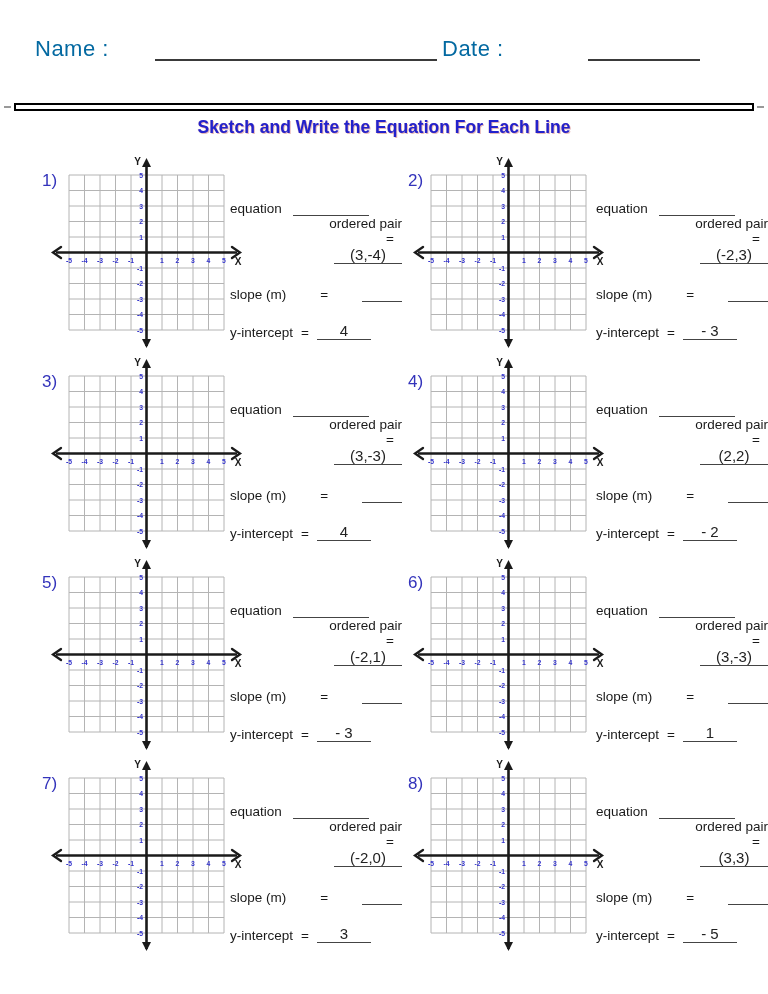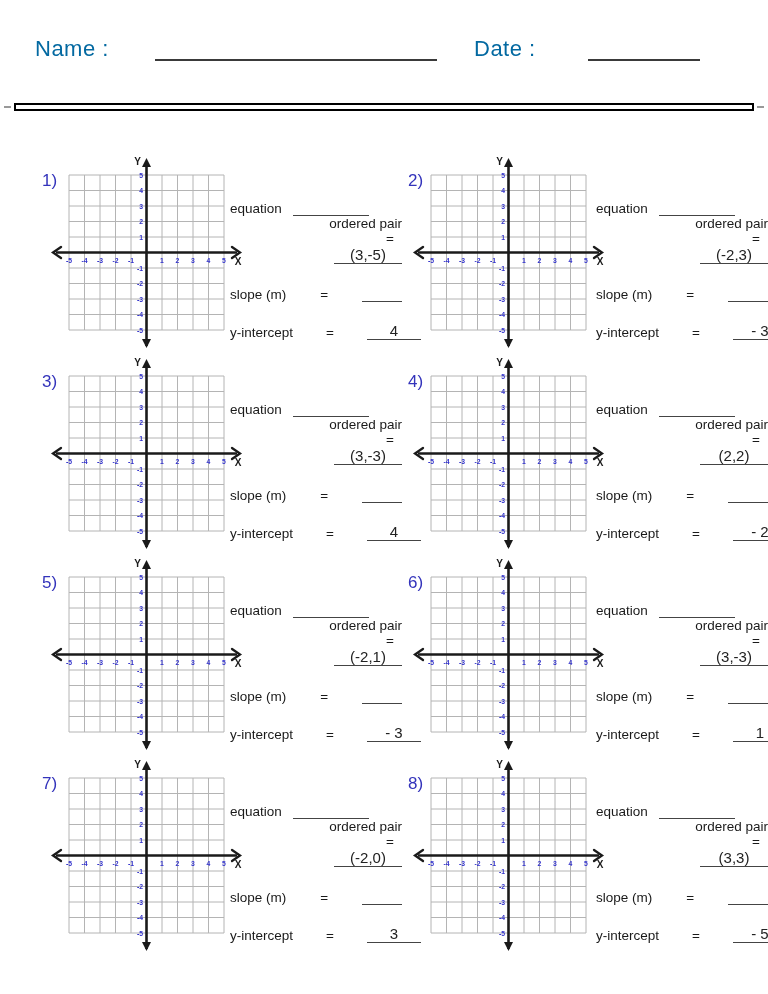--- a/index.html
+++ b/index.html
@@ -3,21 +3,21 @@
 <meta charset="utf-8">
 <style>
   html,body{margin:0;padding:0;background:#fff;}
   .page{
     position:relative;width:768px;height:994px;background:#fff;overflow:hidden;
     font-family:"Liberation Sans", sans-serif;color:var(--text,#1a1a1a);
   }
   
   .hdr-label{position:absolute;top:36px;font-size:22px;color:#0369a1;letter-spacing:.5px;}
   .name-label{left:35px;}
-  .date-label{left:474px;}
+  .date-label{left:442px;}
   .hdr-line{position:absolute;top:59px;border-top:2px solid #3a3a3a;}
   .name-line{left:155px;width:282px;}
   .date-line{left:588px;width:112px;}
   
   .rule{
     position:absolute;left:14px;top:103px;width:736px;height:4px;
     background:#fff;border:2.5px solid #000;
   }
   .rule::before,.rule::after{
     content:"";position:absolute;top:1px;width:7px;height:2px;background:#999;
@@ -42,21 +42,21 @@
     position:absolute;left:var(--num-x);top:22px;
     font-size:17px;color:var(--number-blue,#3333bb);line-height:1;
   }
   .graph{position:absolute;left:var(--svg-x);top:7px;width:196px;height:212px;overflow:visible;}
   
   .fields{position:absolute;left:var(--fields-x);top:28px;width:172px;font-size:13.5px;}
   .frow{display:flex;align-items:flex-end;white-space:nowrap;}
   .f-equation{height:38px;}
   .f-ordered{height:46px;flex-direction:column;}
   .f-slope{height:40px;gap:26px;}
-  .f-yint{height:38px;gap:25px;}
+  .f-yint{height:38px;}
   .equals{margin:0 8px;}
   .blank{display:inline-block;border-bottom:1.6px solid var(--line-gray,#444);}
   .eq-blank{width:76px;margin-left:11px;}
   .slope-blank{width:48px;}
   .ans{
     display:inline-block;border-bottom:1.6px solid var(--line-gray,#444);
     text-align:center;font-size:15px;padding:0 7px;min-width:40px;color:#222;
   }
   .f-ordered .ans{min-width:54px;}
 </style>
@@ -65,20 +65,21 @@
 
 <div class="page">
 
   <span class="hdr-label name-label">Name :</span>
   <span class="hdr-line name-line"></span>
   <span class="hdr-label date-label">Date :</span>
   <span class="hdr-line date-line"></span>
 
   <div class="rule"></div>
 
+  <div class="title">Sketch and Write the Equation For Each Line</div>
 
   <div class="problems" id="problems">
   <div class="problem">
     <span class="pnum">1)</span>
     <svg class="graph" viewBox="0 -6 196 212" width="196" height="212" xmlns="http://www.w3.org/2000/svg">
           <line x1="20" y1="12" x2="20" y2="167" stroke="#b4b4b4" stroke-width="1"></line>
           <line x1="20" y1="12" x2="175" y2="12" stroke="#b4b4b4" stroke-width="1"></line>
           <line x1="35.5" y1="12" x2="35.5" y2="167" stroke="#b4b4b4" stroke-width="1"></line>
           <line x1="20" y1="27.5" x2="175" y2="27.5" stroke="#b4b4b4" stroke-width="1"></line>
           <line x1="51" y1="12" x2="51" y2="167" stroke="#b4b4b4" stroke-width="1"></line>
@@ -129,21 +130,21 @@
           <text x="189" y="101.5" text-anchor="middle" font-size="10" fill="#1a1a1a" font-weight="bold" font-family="&quot;Liberation Sans&quot;, sans-serif">X</text>
         </svg>
     <div class="fields">
       <div class="frow f-equation">
         <span class="lbl">equation</span>
         <span class="blank eq-blank"></span>
       </div>
       <div class="frow f-ordered">
         <span class="lbl">ordered pair</span>
         <span class="equals">=</span>
-        <span class="ans">(3,-5)</span>
+        <span class="ans">(3,-4)</span>
       </div>
       <div class="frow f-slope">
         <span class="lbl">slope (m)</span>
         <span class="equals">=</span>
         <span class="blank slope-blank"></span>
       </div>
       <div class="frow f-yint">
         <span class="lbl">y-intercept</span>
         <span class="equals">=</span>
         <span class="ans">4</span>

